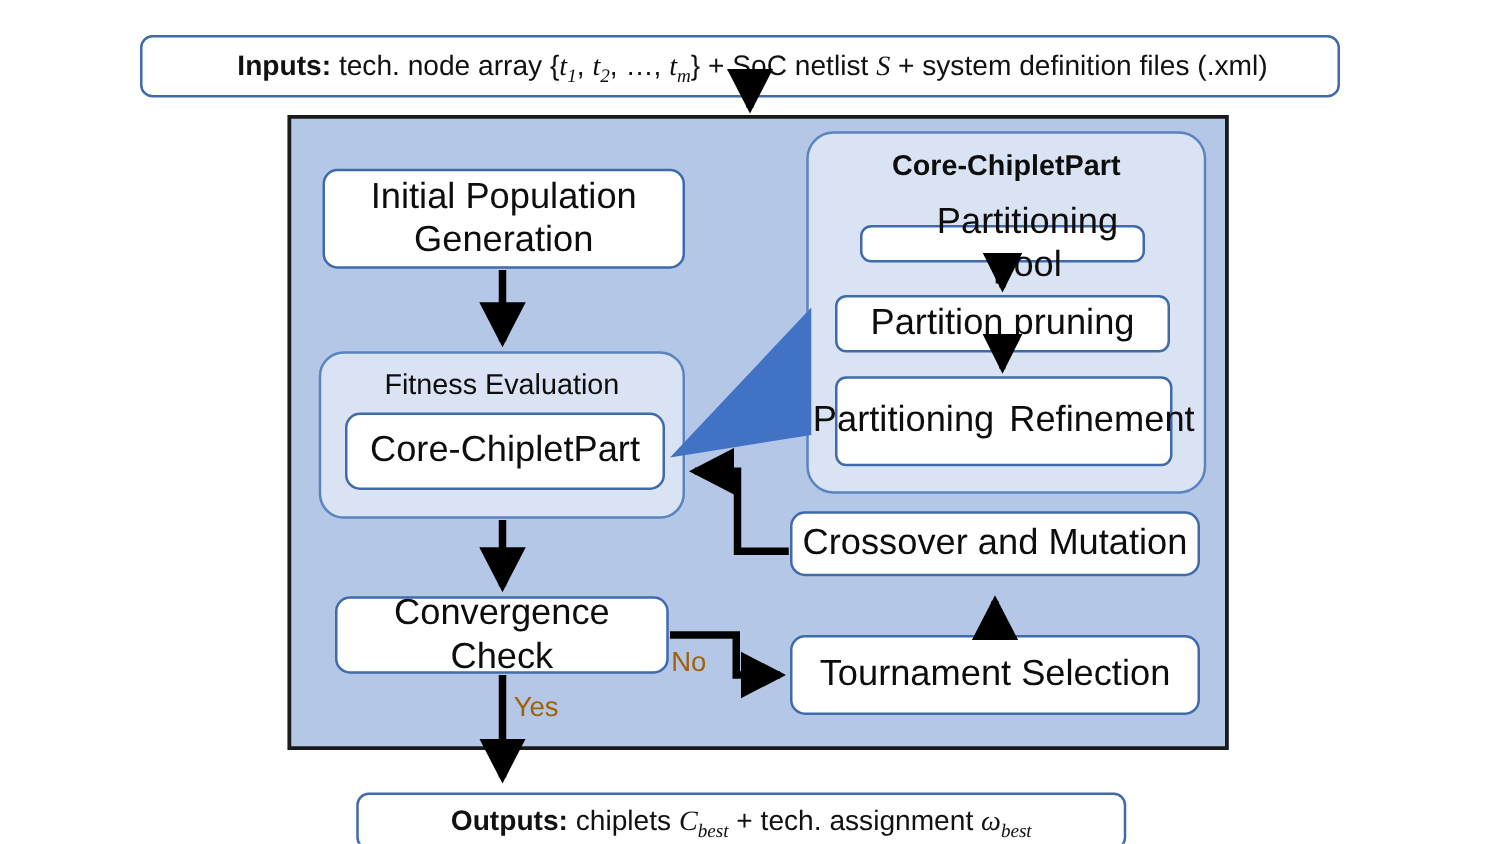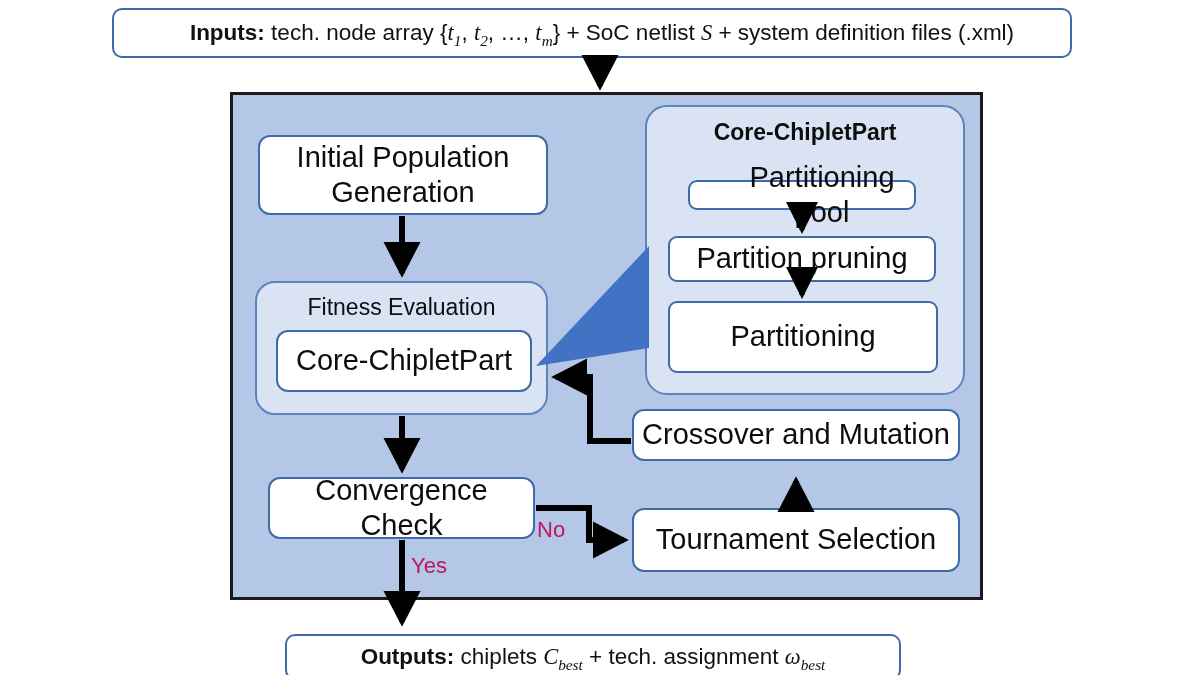--- a/index.html
+++ b/index.html
@@ -66,29 +66,29 @@
   
   .callout{position:absolute;left:0;top:0;width:1200px;height:675px;
            pointer-events:none;}
 
   
   .arrows{position:absolute;left:0;top:0;width:1200px;height:675px;}
 
   .edgelabel{
     position:absolute;
     font-size:22px;
-    color:#be185d;
+    color:#a16207;
   }
 </style>
 </head>
 <body>
 
 <div class="stage">
 
-  <div class="io" style="left:112px;top:8px;width:960px;height:50px;padding-left:20px;">
+  <div class="io" style="left:112px;top:28px;width:960px;height:50px;padding-left:20px;">
     <div style="padding:0 14px;">
       <b>Inputs:</b><span> tech. node array {</span><span class="mi">t</span><span class="mi sub">1</span><span>, </span><span class="mi">t</span><span class="mi sub">2</span><span>, …, </span><span class="mi">t</span><span class="mi sub">m</span><span>} + SoC netlist </span><span class="mi">S</span><span> + system definition files (.xml)</span>
     </div>
   </div>
 
   <div class="loopbox" style="left:230px;top:92px;width:753px;height:508px;"></div>
 
   <div class="panel" style="left:645px;top:105px;width:320px;height:290px;">
     <div class="panel-title bold" style="top:12px;">Core-ChipletPart</div>
   </div>
@@ -96,20 +96,21 @@
   <div class="node" style="left:688px;top:180px;width:228px;height:30px;border-radius:9px;padding-left:40px;">
     <span>Partitioning pool</span>
   </div>
 
   <div class="node" style="left:668px;top:236px;width:268px;height:46px;border-radius:9px;">
     <span>Partition pruning</span>
   </div>
 
   <div class="node" style="left:668px;top:301px;width:270px;height:72px;border-radius:9px;flex-direction:row;">
     <span>Partitioning</span>
+    <span>Refinement</span>
   </div>
 
   <div class="node" style="left:258px;top:135px;width:290px;height:80px;flex-direction:column;">
     <span>Initial Population</span>
     <span>Generation</span>
   </div>
 
   <div class="panel" style="left:255px;top:281px;width:293px;height:134px;border-radius:20px;">
     <div class="panel-title" style="top:11px;">Fitness Evaluation</div>
   </div>

